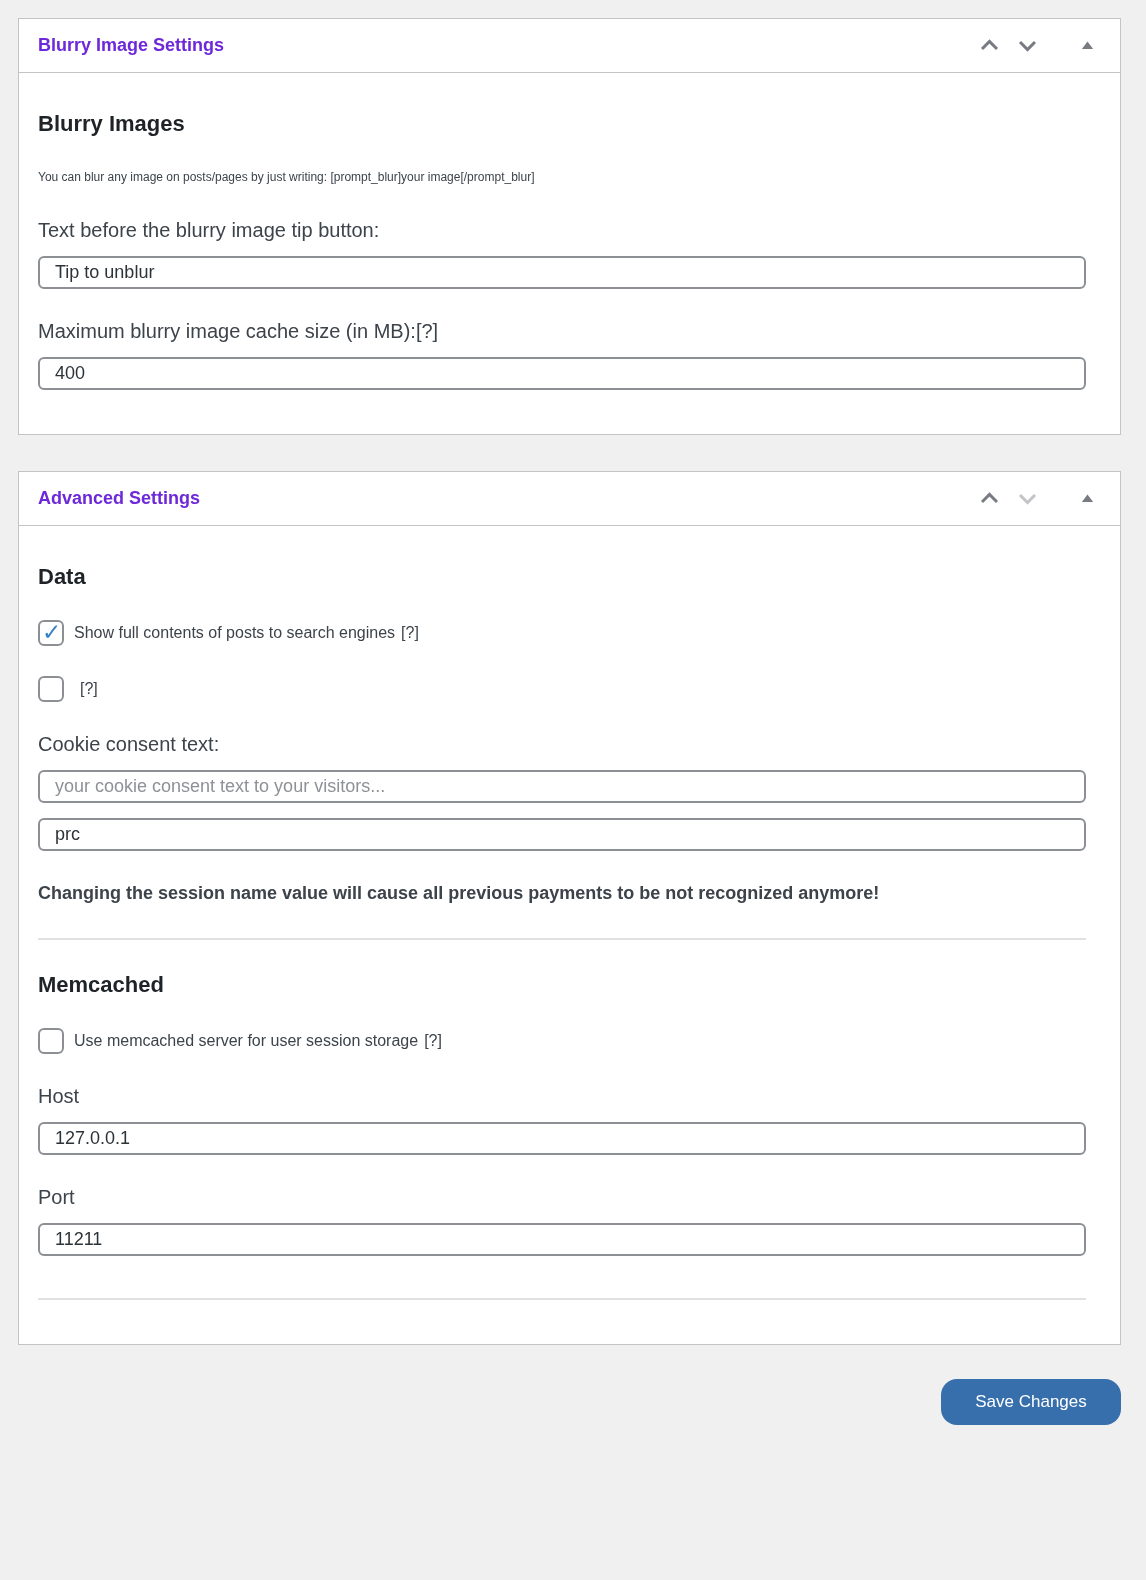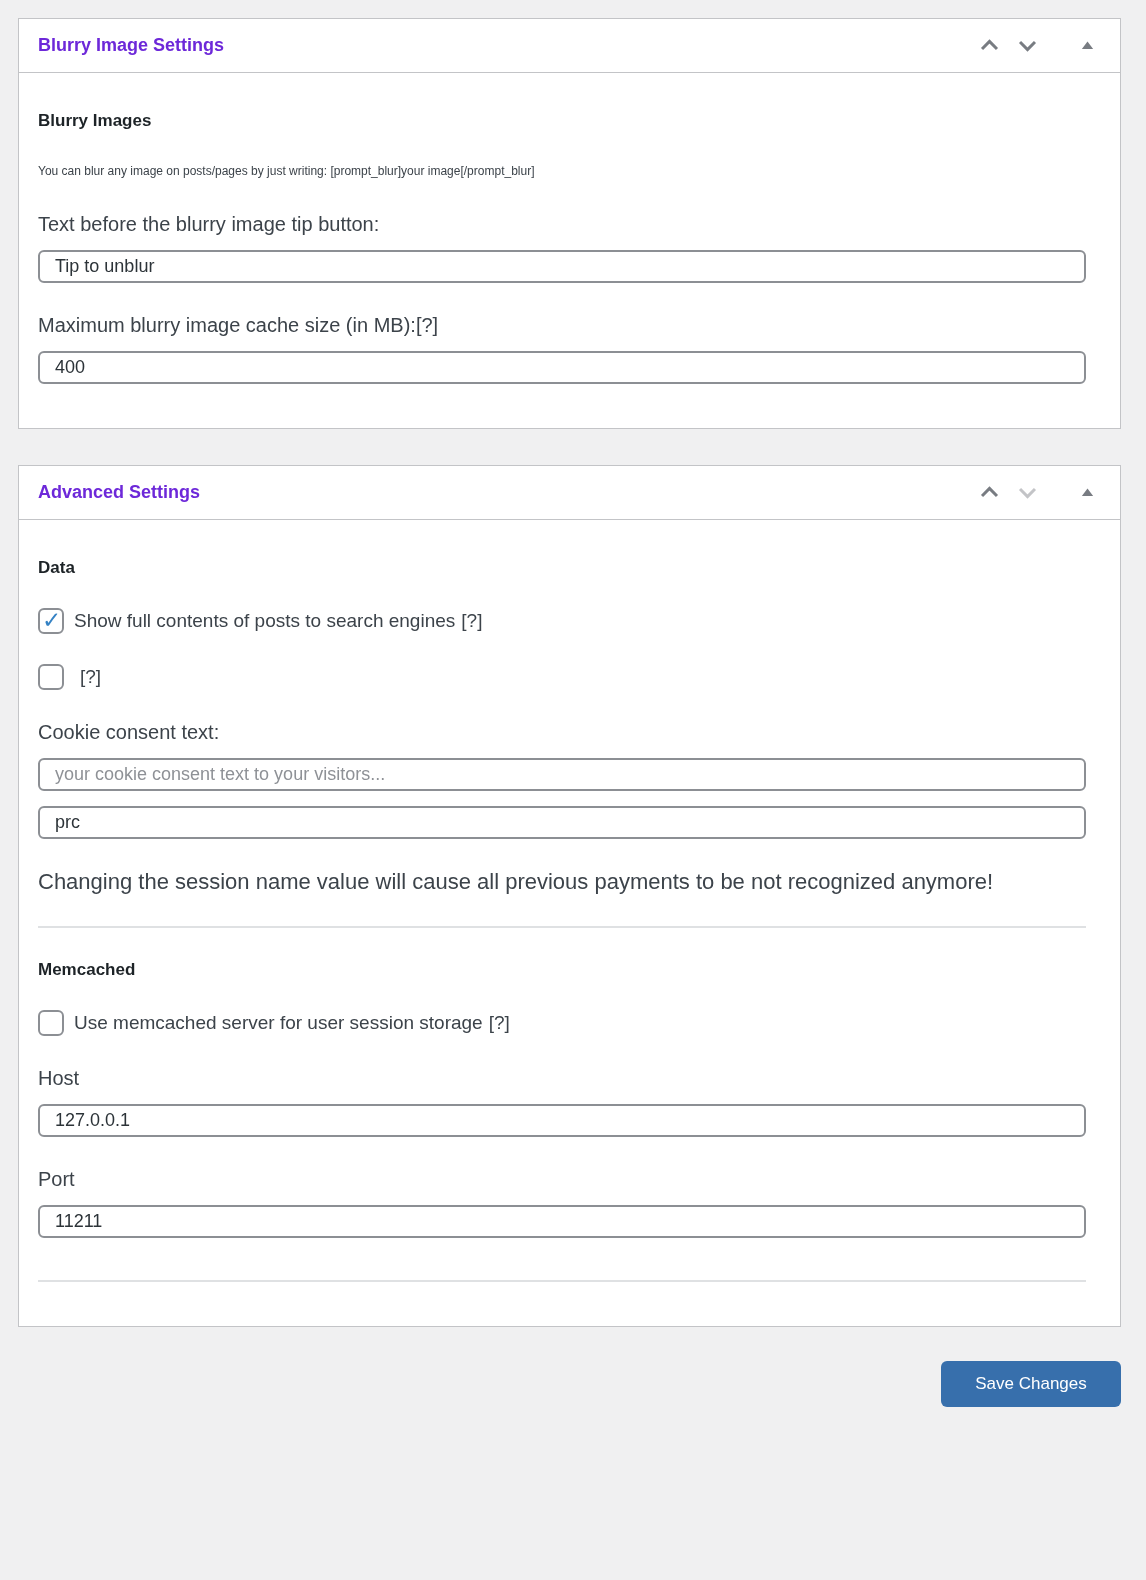--- a/index.html
+++ b/index.html
@@ -47,27 +47,27 @@
     padding: 0;
   }
   .handle-btn.is-disabled { color: #c3c4c7; cursor: default; }
   .handle-btn.toggle { margin-left: 22px; }
   .handle-btn svg { display: block; }
 
   .metabox-content { padding: 16px 34px 44px 19px; }
 
   .section-heading {
     margin-top: 22px;
-    font-size: 17px;
+    font-size: 22px;
     font-weight: 700;
     color: #1d2327;
   }
   .desc { margin-top: 30px; font-size: 12px; line-height: 21px; }
   .field-label { margin-top: 32px; font-size: 20px; line-height: 21px; }
-  .warning-text { margin-top: 32px; font-size: 22px; line-height: 21px; }
+  .warning-text { margin-top: 32px; font-size: 18px; line-height: 21px; font-weight: bold; }
   .help { color: #3c434a; text-decoration: none; }
   .help.spaced { margin-left: 6px; }
 
   .text-input {
     display: block;
     width: 100%;
     height: 33px;
     margin-top: 15px;
     border: 2px solid #8c8f94;
     border-radius: 6px;
@@ -77,21 +77,21 @@
     color: #2c3338;
     padding: 0 15px;
     outline: none;
   }
   .text-input::placeholder { color: #8e9196; opacity: 1; }
 
   .checkbox-row {
     margin-top: 30px;
     display: flex;
     align-items: center;
-    font-size: 19px;
+    font-size: 16px;
     cursor: pointer;
     line-height: 26px;
   }
   .wpcb {
     flex: 0 0 auto;
     width: 26px;
     height: 26px;
     border: 2px solid #8c8f94;
     border-radius: 6px;
     background: #ffffff;
@@ -119,21 +119,21 @@
     margin-top: 34px;
     display: flex;
     justify-content: flex-end;
   }
   .button-primary {
     min-width: 180px;
     height: 46px;
     background: #376fac;
     color: #ffffff;
     border: none;
-    border-radius: 6px;
+    border-radius: 16px;
     font-family: "Liberation Sans", "DejaVu Sans", sans-serif;
     font-size: 17px;
     padding: 0 22px;
     cursor: pointer;
   }
 </style>
 </head>
 <body>
 
 <div class="page">

